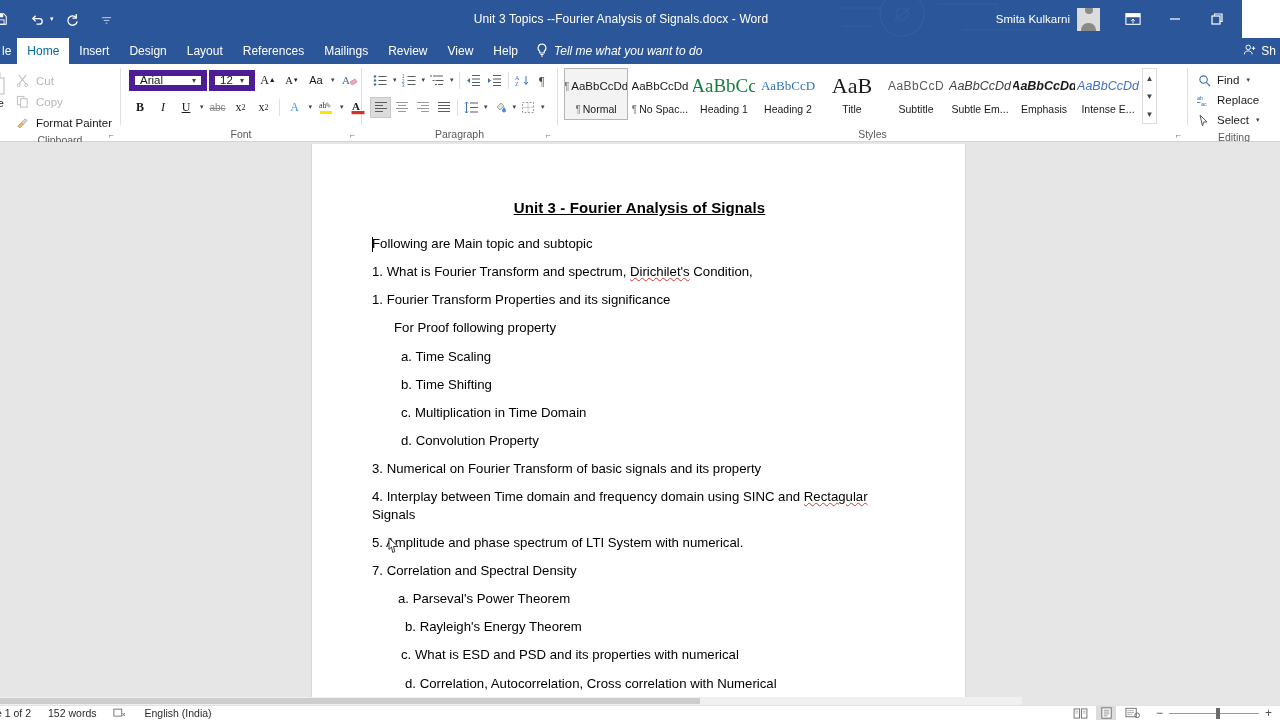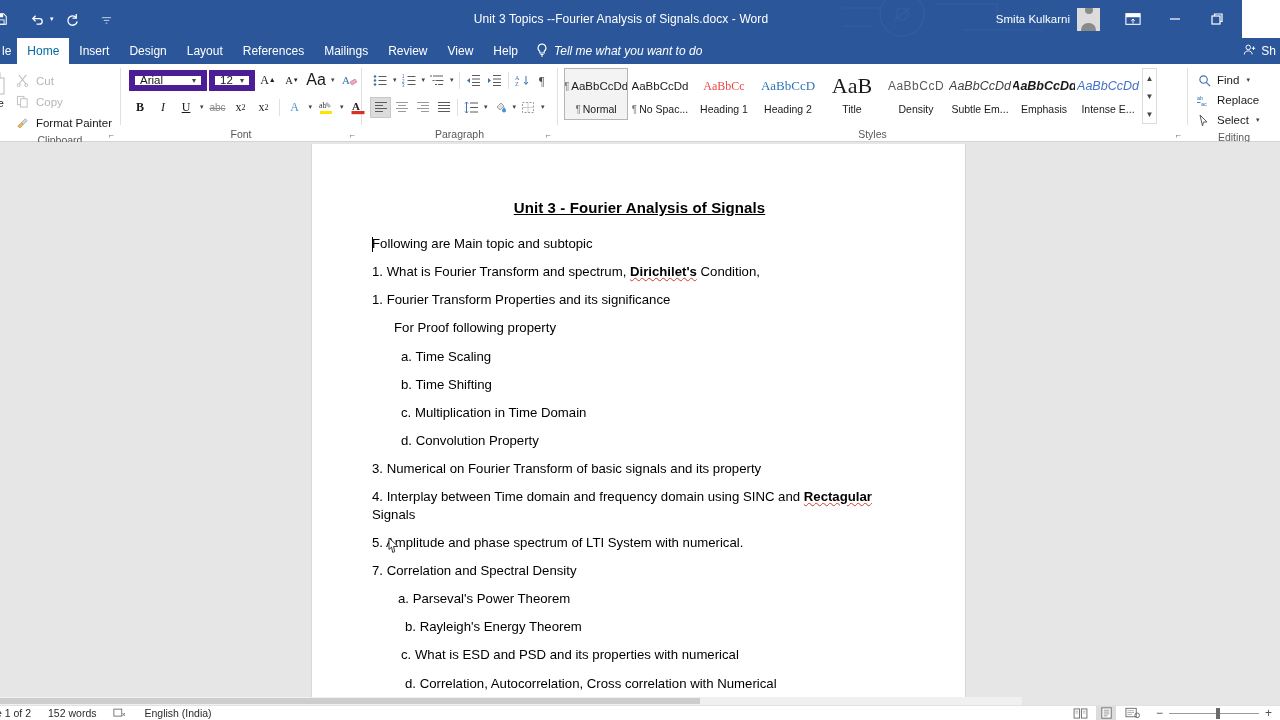--- a/index.html
+++ b/index.html
@@ -155,21 +155,21 @@
   .stylebox.sel { border: 1px solid #b5b5b5; background: #f3f3f3; }
   .st-prev {
     font-size: 12.5px; color: #1a1a1a; height: 26px;
     display: flex; align-items: center; justify-content: center;
     overflow: hidden; white-space: nowrap; max-width: 62px;
   }
   .st-name {
     font-size: 10.5px; color: #1a1a1a; margin-top: 4px;
     white-space: nowrap; overflow: hidden; max-width: 62px; text-align: center;
   }
-  .st-h1 { color: #ef4444; font-size: 12px; font-family: "Liberation Serif", serif; }
+  .st-h1 { color: #15803d; font-size: 19px; font-family: "Liberation Serif", serif; }
   .st-h2 { color: #2e74b5; font-size: 13px; font-family: "Liberation Serif", serif; }
   .st-title { color: #1a1a1a; font-size: 22px; font-family: "Liberation Serif", serif; }
   .st-sub { color: #5a5a5a; font-size: 12px; letter-spacing: .5px; }
   .st-semph { font-style: italic; color: #404040; }
   .st-emph { font-style: italic; font-weight: bold; color: #1a1a1a; }
   .st-iemph { font-style: italic; color: #4472c4; }
   .st-pilcrow { font-size: 10px; color: #777; margin-right: 2px; }
   .gallery-nav {
     display: flex; flex-direction: column; justify-content: center;
     width: 15px; height: 56px; border: 1px solid #dcdcdc; margin-left: 2px;
@@ -204,21 +204,21 @@
   .doc-p {
     font-family: "Liberation Sans", sans-serif; font-size: 13.2px;
     color: #000; line-height: 1.30; margin-bottom: 11px;
     white-space: pre-wrap;
   }
   .doc-p.ind1 { padding-left: 22px; }
   .doc-p.ind2 { padding-left: 29px; }
   .doc-p.ind3 { padding-left: 33px; }
   .doc-p.ind4 { padding-left: 26px; }
   .sp { text-decoration: underline; text-decoration-style: wavy;
-        text-decoration-color: #d03a2c; text-decoration-thickness: 1px; font-weight: bold; }
+        text-decoration-color: #d03a2c; text-decoration-thickness: 1px; }
   .caret {
     position: absolute; left: 60px; top: 93px; width: 1px; height: 15px;
     background: #000;
   }
   .mouse-cursor { position: absolute; left: 76px; top: 393px; }
 
   
   .statusbar {
     position: absolute; left: 0; top: 705px; width: 1280px; height: 15px;
     background: #ffffff; border-top: 1px solid #e2e2e2;
@@ -402,21 +402,21 @@
           <div class="combo fname">
             <span class="cval">Arial</span>
             <span class="carr">▾</span>
           </div>
           <div class="combo fsize">
             <span class="cval">12</span>
             <span class="carr">▾</span>
           </div>
           <div class="ficon" style="font-family:'Liberation Serif',serif;">A<sup style="font-size:7px;">▲</sup></div>
           <div class="ficon small" style="font-family:'Liberation Serif',serif;">A<sup style="font-size:6px;">▼</sup></div>
-          <div class="ficon" style="font-size:16px;">Aa</div>
+          <div class="ficon" style="font-size:11px;">Aa</div>
           <span class="caretsm">▾</span>
           <div class="ficon">
             <svg width="16" height="15" viewBox="0 0 16 15">
                 <text x="0" y="11" font-size="11" font-family="Liberation Serif" fill="#3c6fb4">A</text>
                 <path d="M8 9l5-3 2 3-5 3z" fill="#f0a8b6" stroke="#c77f90" stroke-width=".7"></path>
               </svg>
           </div>
         </div>
         <div class="font-row2">
           <div class="ficon bold">B</div>
@@ -577,21 +577,21 @@
         <div class="stylebox">
           <div class="st-prev st-h2">AaBbCcD</div>
           <div class="st-name">Heading 2</div>
         </div>
         <div class="stylebox">
           <div class="st-prev st-title">AaB</div>
           <div class="st-name">Title</div>
         </div>
         <div class="stylebox">
           <div class="st-prev st-sub">AaBbCcD</div>
-          <div class="st-name">Density</div>
+          <div class="st-name">Subtitle</div>
         </div>
         <div class="stylebox">
           <div class="st-prev st-semph">AaBbCcDd</div>
           <div class="st-name">Subtle Em...</div>
         </div>
         <div class="stylebox">
           <div class="st-prev st-emph">AaBbCcDd</div>
           <div class="st-name">Emphasis</div>
         </div>
         <div class="stylebox">

